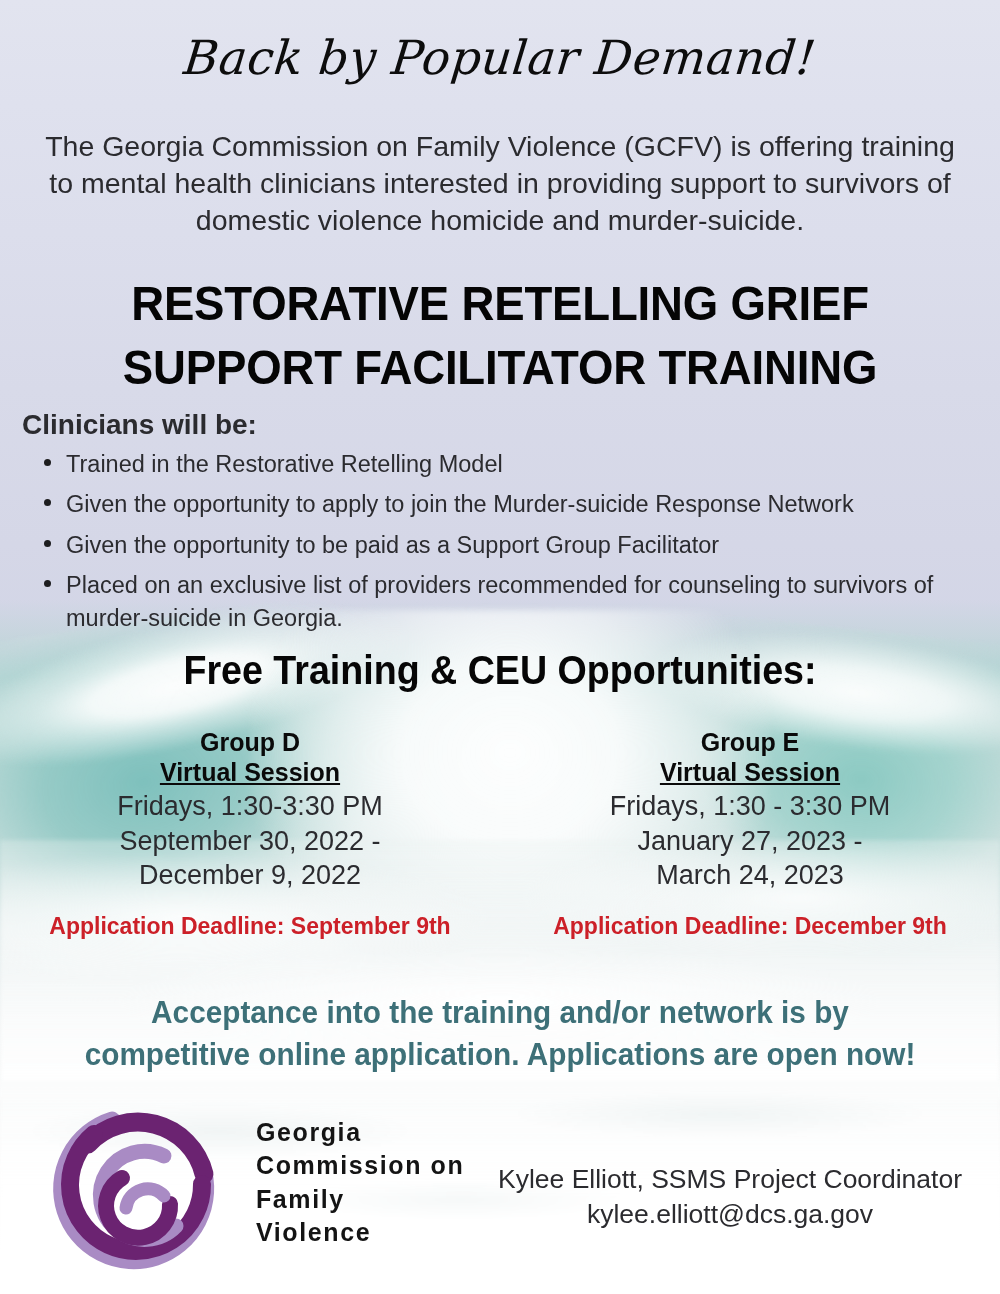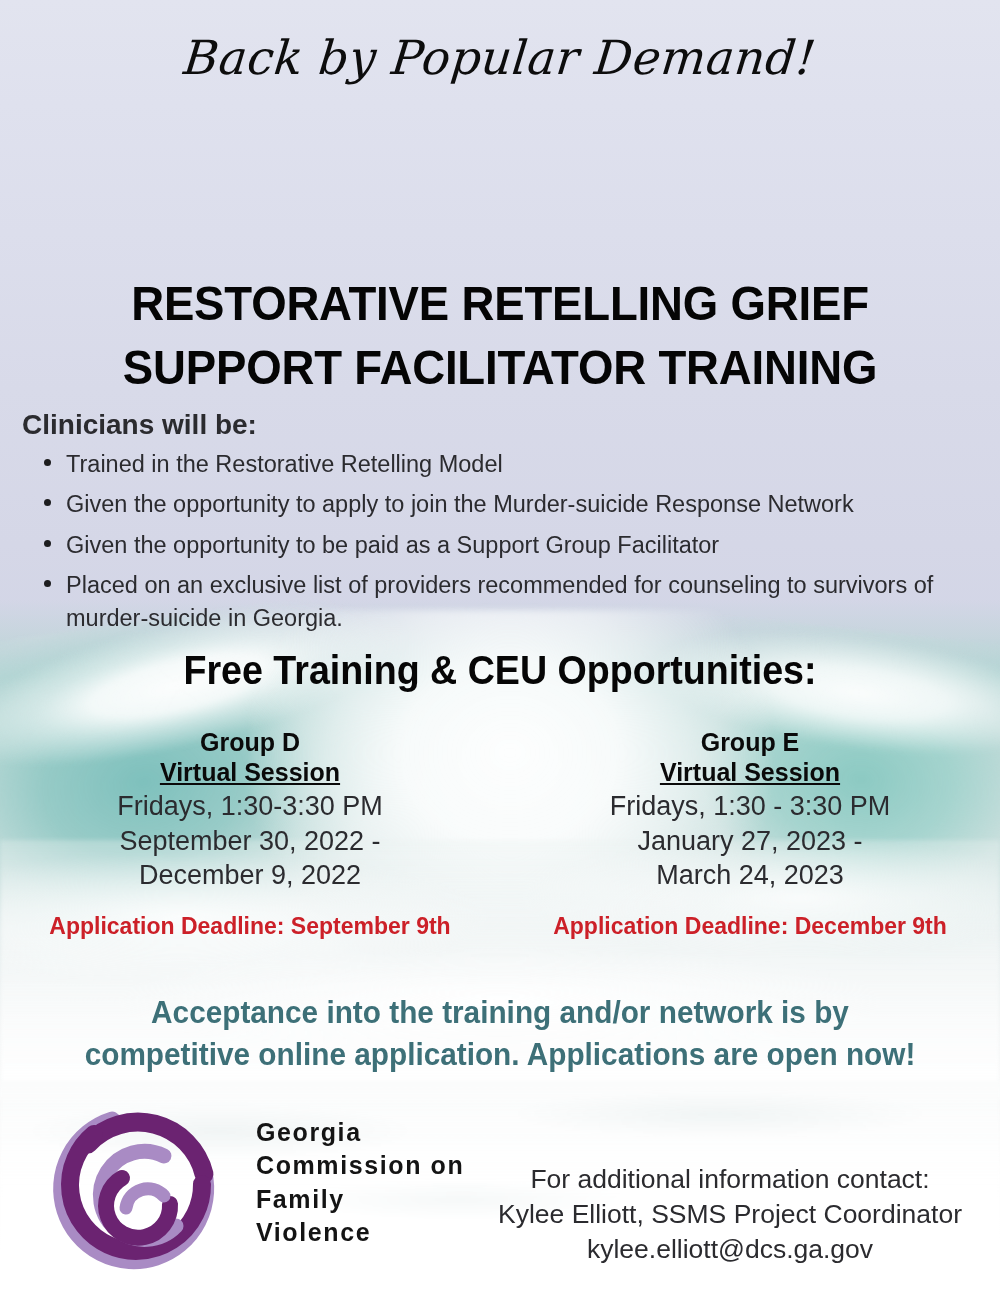--- a/index.html
+++ b/index.html
@@ -251,20 +251,21 @@
   <div class="wave-layer" id="wave-right-body"></div>
   <div class="wave-layer" id="wave-right-foam"></div>
   <div class="wave-layer" id="wave-center-foam"></div>
   <div class="wave-layer" id="wave-churn"></div>
   <div class="wave-layer" id="wave-bottom-texture"></div>
 
   <div id="content">
 
     <div class="script-title">Back by Popular Demand!</div>
 
+    <div class="intro">The Georgia Commission on Family Violence (GCFV) is offering training to mental health clinicians interested in providing support to survivors of domestic violence homicide and murder-suicide.</div>
 
     <div class="main-title">
       <div>RESTORATIVE RETELLING GRIEF</div>
       <div>SUPPORT FACILITATOR TRAINING</div>
     </div>
 
     <div class="list-intro">Clinicians will be:</div>
 
     <ul class="bullets">
       <li>Trained in the Restorative Retelling Model</li>
@@ -324,21 +325,20 @@
       </div>
 
       <div id="logo-words">
         <div>Georgia</div>
         <div>Commission on</div>
         <div>Family</div>
         <div>Violence</div>
       </div>
 
       <div id="contact">
-        <div>For additional information contact:</div>
         <div>Kylee Elliott, SSMS Project Coordinator</div>
         <div>kylee.elliott@dcs.ga.gov</div>
       </div>
 
     </div>
 
   </div>
 </div>
 
 </body></html>

